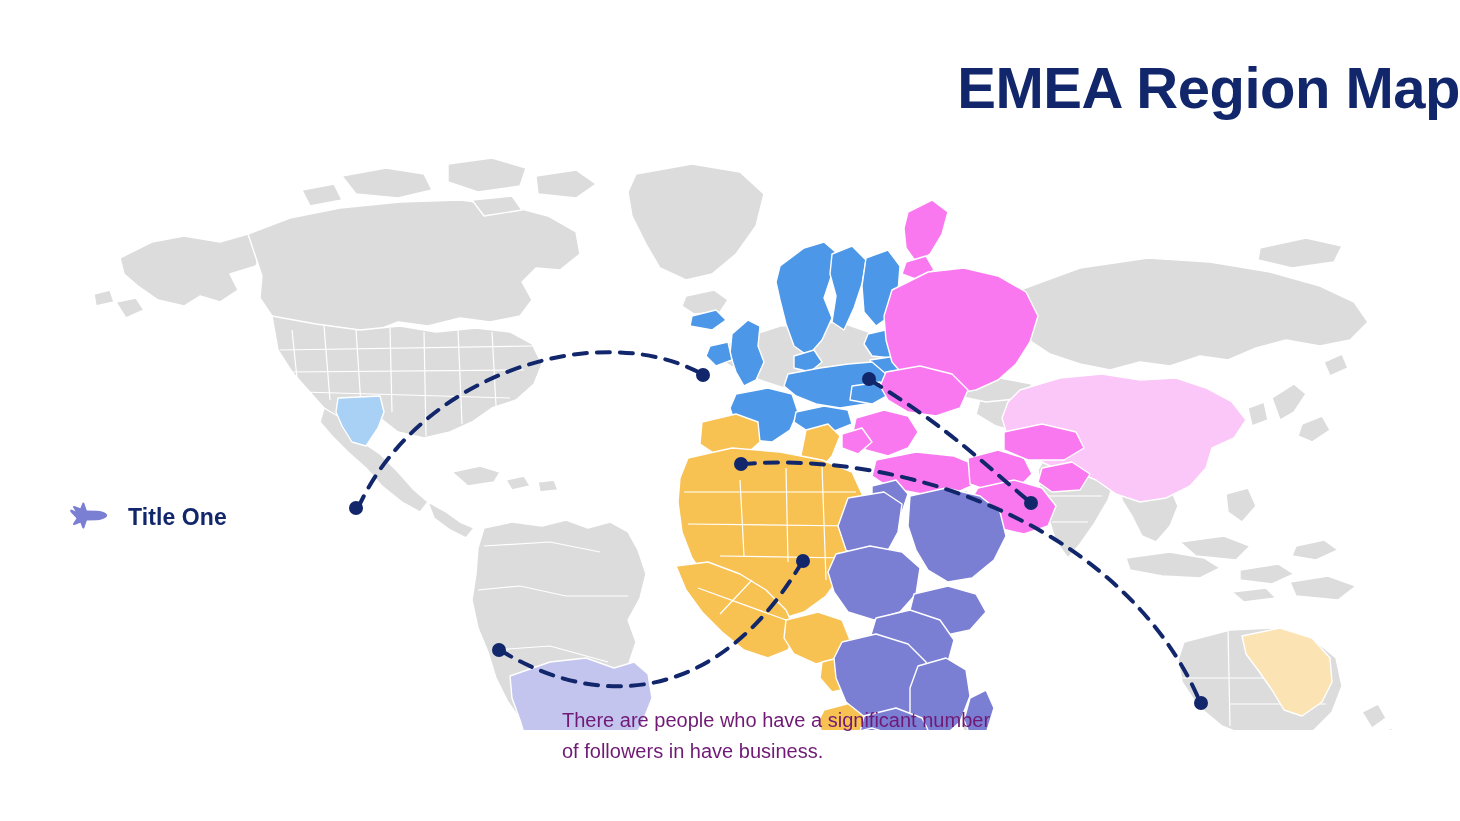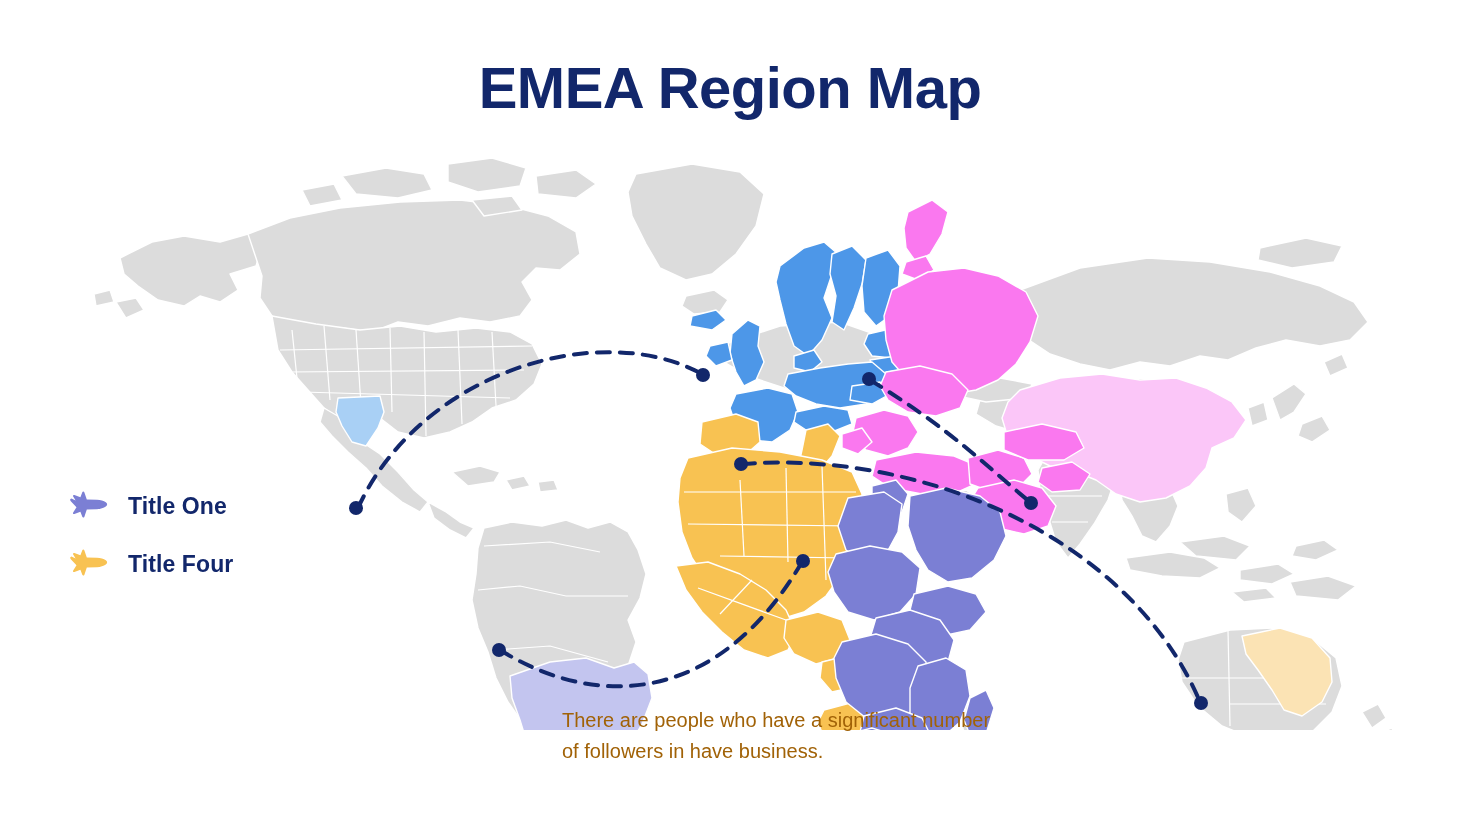--- a/index.html
+++ b/index.html
@@ -21,21 +21,21 @@
     inset: 0;
     background: #ffffff;
   }
 
   
   .title {
     position: absolute;
     top: 56px;
     left: 0;
     width: 1460px;
-    text-align: center;
+    text-align: right;
     font-size: 58px;
     font-weight: 800;
     letter-spacing: -0.5px;
     color: #12276b;
     line-height: 1.1;
     white-space: nowrap;
   }
 
   
   .map-wrap {
@@ -48,21 +48,21 @@
   .map-svg {
     display: block;
     width: 100%;
     height: 100%;
   }
 
   
   .legend {
     position: absolute;
     left: 66px;
-    top: 477px;
+    top: 488px;
     width: 330px;
     text-align: center;
   }
   .legend-item {
     display: flex;
     align-items: center;
     height: 58px;
   }
   .legend-icon {
     width: 46px;
@@ -83,21 +83,21 @@
   }
 
   
   .caption {
     position: absolute;
     left: 562px;
     top: 705px;
     width: 560px;
     font-size: 20px;
     line-height: 1.55;
-    color: #a16207;
+    color: #701a75;
     font-weight: 400;
   }
 </style>
 </head>
 <body>
 
 <div class="slide">
 
   <div class="title">EMEA Region Map</div>
 
@@ -423,32 +423,20 @@
             C31.5,20 34.8,19 36.8,17.5 C38.6,16.2 38.6,14.4 36.8,13.2
             C34.8,11.8 31.5,10.9 28,10.8 L17.8,10.5 L15.4,3.4 C15,2.3 13.7,2.2 13.3,3.3
             L11.4,8.3 L5.4,6.1 C4.3,5.7 3.6,6.6 4.2,7.6 L6.6,11.4 Z"></path>
         </svg>
       </span>
       <span class="legend-label">Title One</span>
     </div>
 
 
 
-    <div class="legend-item">
-      <span class="legend-icon">
-        <svg width="40" height="34" viewBox="0 0 40 34" aria-hidden="true">
-          <path fill="#f8c252" d="M2.5,9.5 C1,9.8 0.8,11 1.8,12.2 L7.5,18.2 L4.2,23.5 C3.6,24.5 4.3,25.4 5.4,25
-            L11.4,22.8 L13.3,27.8 C13.7,28.9 15,28.8 15.4,27.7 L17.8,20.6 L28,20.2
-            C31.5,20 34.8,19 36.8,17.5 C38.6,16.2 38.6,14.4 36.8,13.2
-            C34.8,11.8 31.5,10.9 28,10.8 L17.8,10.5 L15.4,3.4 C15,2.3 13.7,2.2 13.3,3.3
-            L11.4,8.3 L5.4,6.1 C4.3,5.7 3.6,6.6 4.2,7.6 L6.6,11.4 Z"></path>
-        </svg>
-      </span>
-      <span class="legend-label">Title Four</span>
-    </div>
   </div>
 
   <div class="caption">
     <div>There are people who have a significant number</div>
     <div>of followers in have business.</div>
   </div>
 
 </div>
 
 </body></html>

